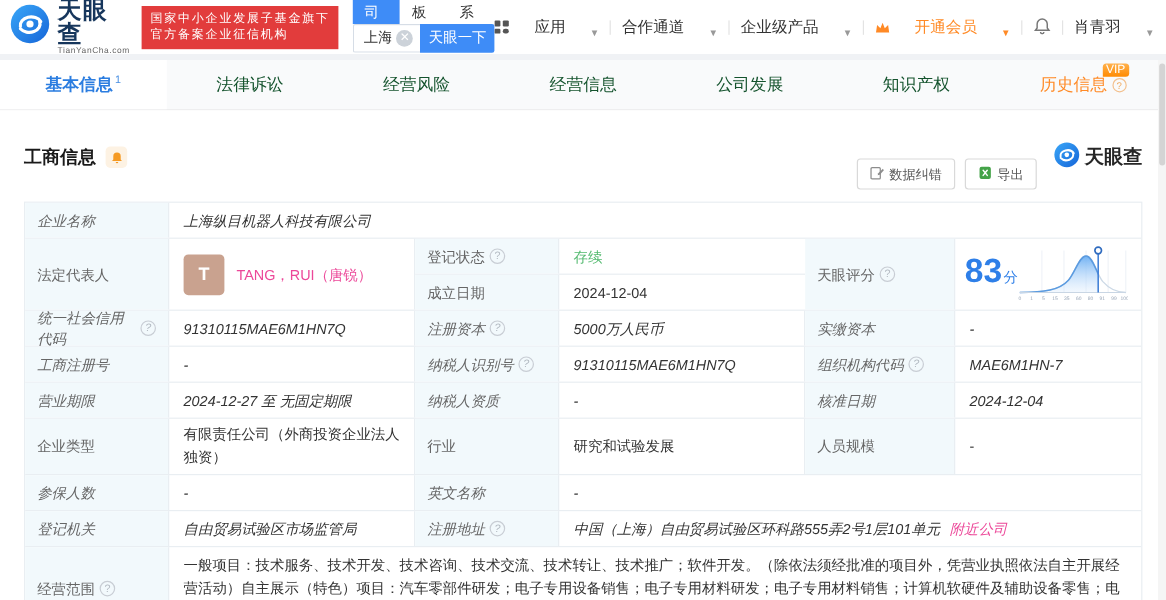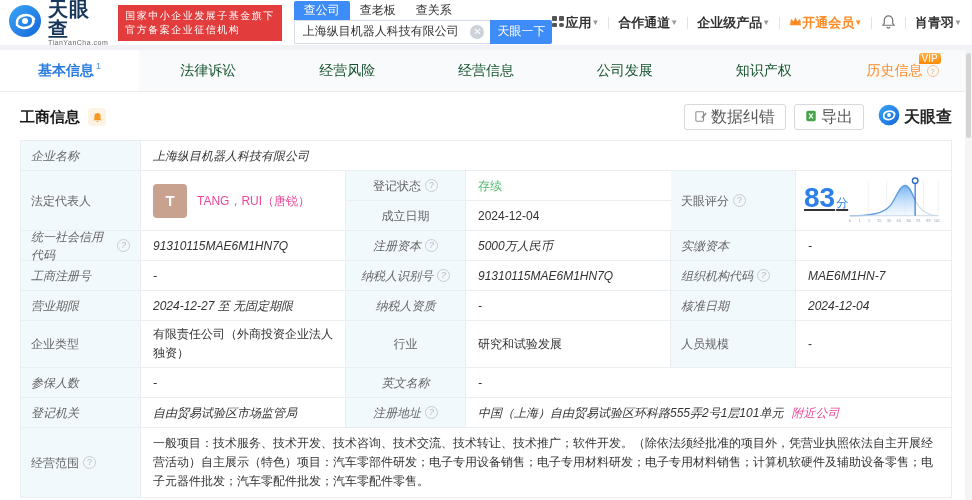--- a/index.html
+++ b/index.html
@@ -16,21 +16,21 @@
   .search-area { margin-left:12px; width:346px; }
   .search-tabs { display:flex; align-items:flex-end; height:18px; }
   .stab { font-size:12px; color:#333; padding:1px 10px; cursor:pointer; }
   .stab.active { background:#3e8cf7; color:#fff; border-radius:2px 2px 0 0; }
   .search-row { display:flex; height:24px; }
   .search-input-wrap { position:relative; flex:1; }
   .search-input { width:100%; height:24px; border:1px solid #d6dde6; border-right:none; padding:0 24px 0 8px; font-size:12px; color:#333; outline:none; border-radius:2px 0 0 2px; font-family:inherit; }
   .clear-icon { position:absolute; right:6px; top:5px; width:14px; height:14px; border-radius:50%; background:#ccd2d9; color:#fff; font-size:10px; line-height:14px; text-align:center; cursor:pointer; }
   .search-btn { width:62px; background:#3e8cf7; color:#fff; border:none; font-size:12px; cursor:pointer; border-radius:0 2px 2px 0; font-family:inherit; }
   .top-nav { margin-left:auto; display:flex; align-items:center; gap:9px; font-size:13px; color:#333; white-space:nowrap; }
-  .nav-item { display:flex; align-items:center; gap:0; cursor:pointer;font-weight:bold; }
+  .nav-item { display:flex; align-items:flex-end; gap:20px; cursor:pointer; }
   .caret { font-size:8px; color:#999; }
   .nav-sep { width:1px; height:12px; background:#e3e3e3; }
   .vip-link { color:#ff8a26; }
   .vip-link .caret { color:#ff8a26; }
 
   .gap-strip { height:5px; background:#f0f2f5; }
 
   
   .page-tabs { height:42px; background:#f9fafb; border-bottom:1px solid #ebebeb; display:flex; }
   .ptab { flex:1; display:flex; align-items:center; justify-content:center; font-size:14px; color:#14532d; cursor:pointer; position:relative; }
@@ -39,49 +39,49 @@
   .ptab.history { color:#ff8a26; }
   .vip-badge { position:absolute; top:3px; left:calc(50% + 16px); background:linear-gradient(180deg,#ffb14d,#ff8a00); color:#fff; font-size:10px; font-weight:normal; line-height:11px; padding:0 3px; border-radius:3px 3px 3px 0; }
   .help-circle { width:12px; height:12px; border:1px solid #f3c18f; color:#f0a95f; border-radius:50%; font-size:8px; line-height:11px; text-align:center; margin-left:4px; }
 
   
   .content { padding:12px 20px 0 20px; background:#fff; }
   .section-head { display:flex; align-items:center; margin-bottom:10px; }
   .sec-title { font-size:15px; font-weight:bold; color:#1a1a1a; }
   .bell-badge { width:18px; height:18px; margin-left:8px; background:#fdf2e3; border-radius:4px; display:inline-flex; align-items:center; justify-content:center; cursor:pointer; }
   .sec-actions { margin-left:auto; display:flex; align-items:center; gap:8px; }
-  .act-btn { height:26px; display:flex; align-items:center; gap:4px; background:#fff; border:1px solid #d9d9d9; border-radius:3px; padding:0 10px; font-size:16px; color:#595959; cursor:pointer; font-family:inherit; }
+  .act-btn { height:26px; display:flex; align-items:center; gap:4px; background:#fff; border:1px solid #d9d9d9; border-radius:3px; padding:0 10px; font-size:11px; color:#595959; cursor:pointer; font-family:inherit;margin-top:28px; }
   .brand { display:flex; align-items:center; gap:4px; margin-left:6px; }
   .brand-text { font-size:16px; font-weight:bold; color:#262626; }
 
   
   .biz-table { border:1px solid #e9eef2; font-size:12px; }
   .trow { display:flex; border-bottom:1px solid #e9eef2; }
   .trow:last-child { border-bottom:none; }
   .cell { display:flex; align-items:center; padding:0 12px; border-right:1px solid #e9eef2; line-height:18px; }
   .trow > .cell:last-child, .subrow > .cell:last-child { border-right:none; }
   .label { background:#f2f9fc; color:#666; padding:0 10px; gap:4px; }
   .c1 { width:120px; flex:none; }
   .c2 { width:205px; flex:none; }
-  .c3 { width:120px; flex:none;justify-content:center; }
+  .c3 { width:120px; flex:none; }
   .c4 { width:205px; flex:none; }
   .c5 { width:125px; flex:none; }
   .c6 { flex:1; }
   .h30 { height:30px;font-style:italic; }
   .h60 { height:60px; }
   .h47 { height:47px; }
   .mid-stack { width:325px; flex:none; display:flex; flex-direction:column; }
   .subrow { display:flex; flex:1; border-bottom:1px solid #e9eef2; }
   .subrow:last-child { border-bottom:none; }
   .q-icon { width:13px; height:13px; flex:none; border:1px solid #c8cdd4; color:#b3bac2; border-radius:50%; font-size:9px; line-height:11px; text-align:center; }
   .green { color:#52b96e; }
   .link { color:#ec4899; cursor:pointer; }
   .avatar { width:34px; height:34px; border-radius:4px; background:#c9a28f; color:#fff; font-size:15px; font-weight:bold; display:flex; align-items:center; justify-content:center; margin-right:10px; flex:none; }
   .wrapcell { line-height:19px; padding:5px 12px; }
-  .score-cell { padding:2px 4px 2px 8px; gap:0;text-decoration:underline; }
+  .score-cell { padding:2px 4px 2px 8px; gap:0; }
   .score-num { font-size:28px; font-weight:bold; color:#2e7fe8; line-height:30px; }
   .score-unit { font-size:12px; font-weight:normal; margin-left:1px; }
 
   
   .scrollbar { position:absolute; right:0; top:50px; bottom:0; width:7px; background:#f5f5f5; }
   .scroll-thumb { position:absolute; top:3px; left:1px; width:5px; height:85px; background:#d4d4d4; border-radius:3px; }
 </style>
 </head>
 <body>
 

